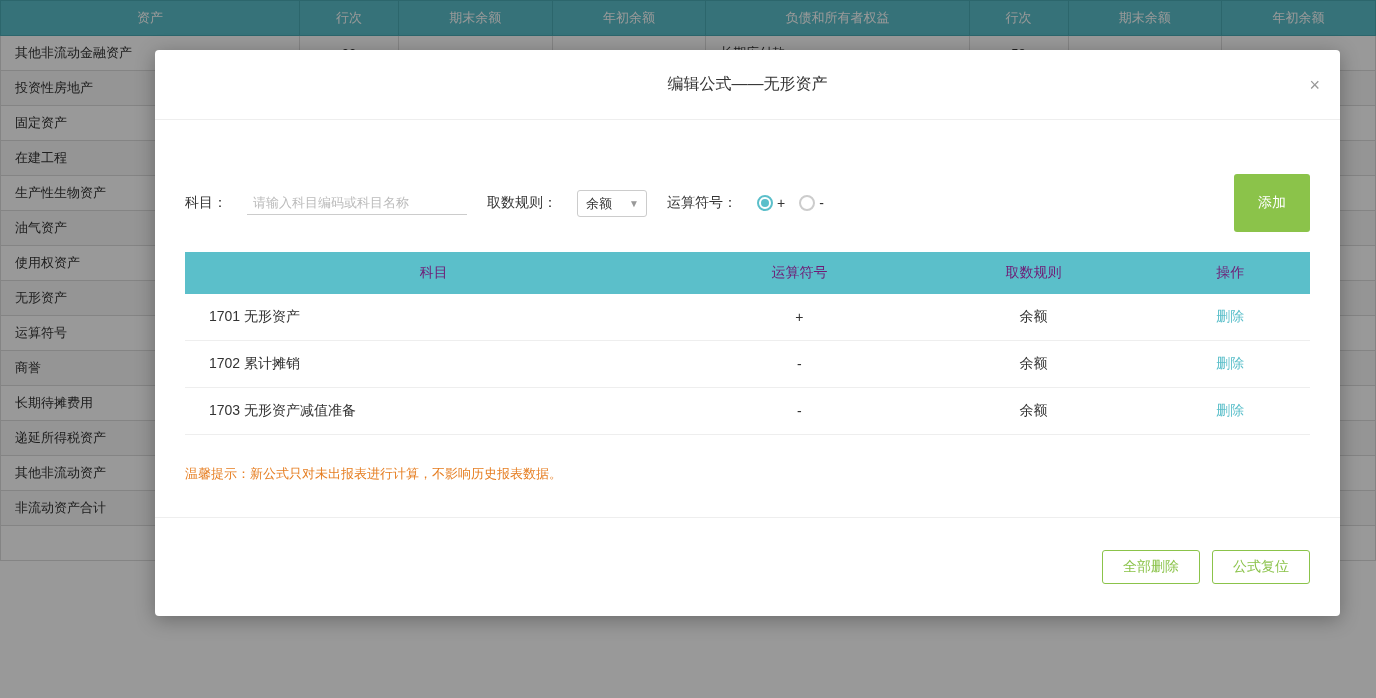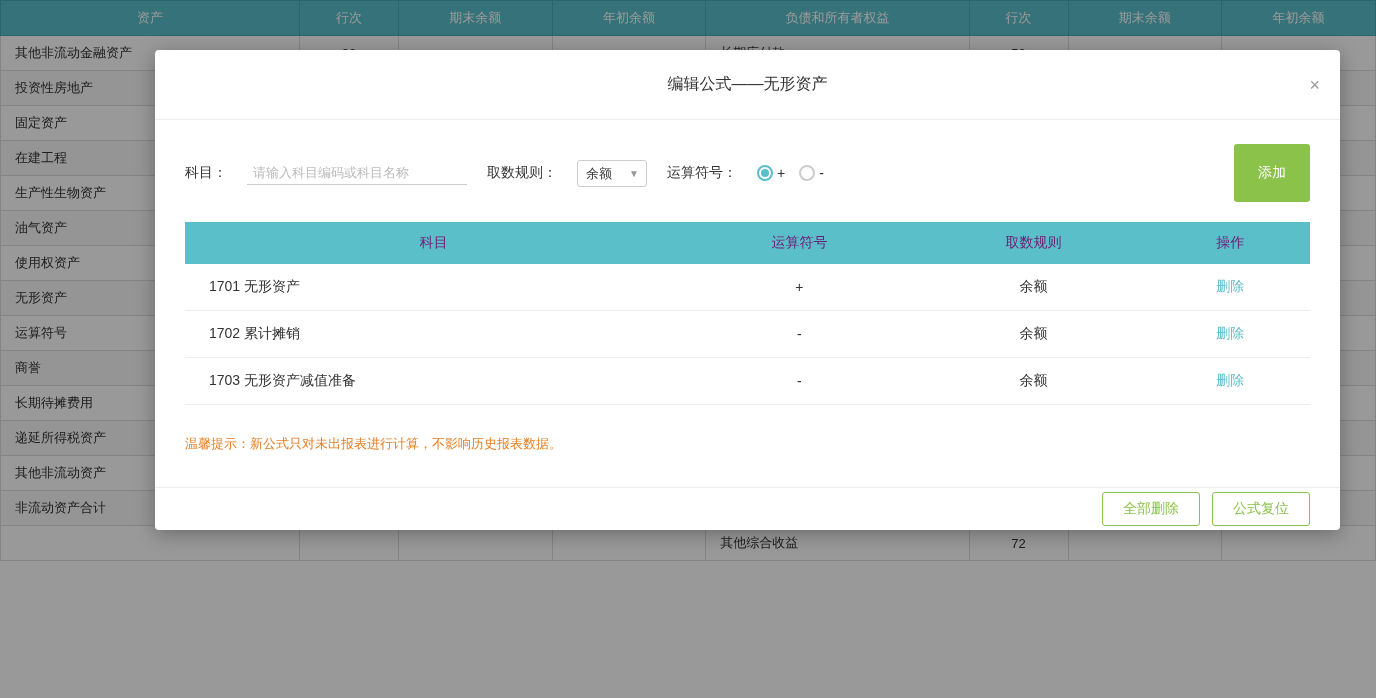--- a/index.html
+++ b/index.html
@@ -99,20 +99,21 @@
     .modal-body {
       padding: 24px 30px;
     }
 
     
     .form-row {
       display: flex;
       align-items: center;
       gap: 20px;
       margin-bottom: 20px;
+      margin-top: 30px;
     }
 
     .form-label {
       color: #333;
       white-space: nowrap;
     }
 
     .form-input {
       border: none;
       border-bottom: 1px solid #ccc;
@@ -266,21 +267,21 @@
       margin-top: 10px;
       padding: 10px 0;
     }
 
     
     .modal-footer {
       display: flex;
       justify-content: flex-end;
       align-items: center;
       gap: 12px;
-      padding: 4px 30px;
+      padding: 32px 30px;
       border-top: 1px solid #eee;
     }
 
     .btn-outline {
       background: #fff;
       border: 1px solid #8bc34a;
       color: #8bc34a;
       padding: 7px 20px;
       border-radius: 3px;
       font-size: 14px;

